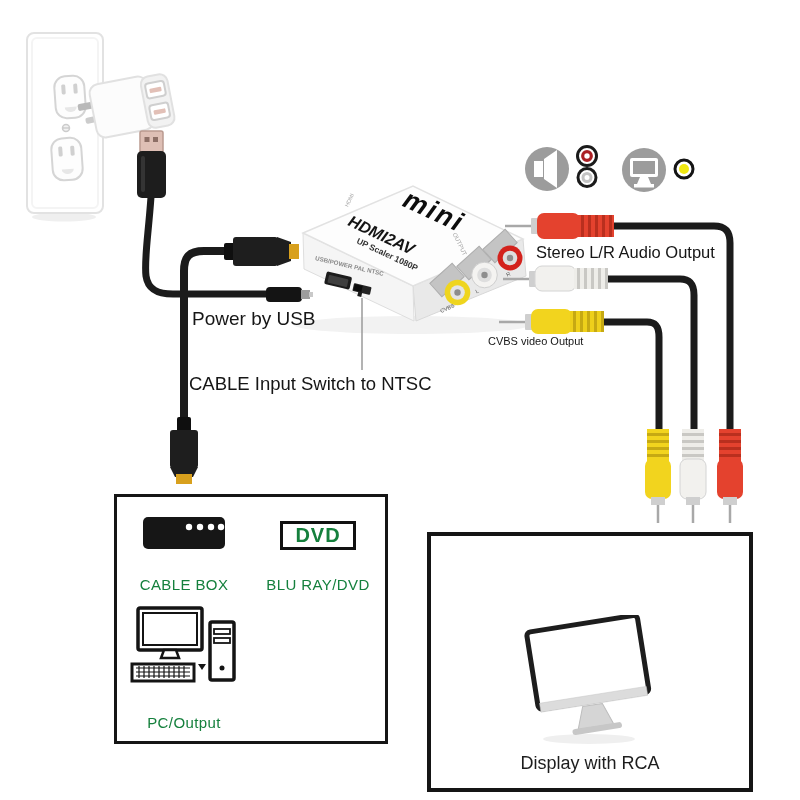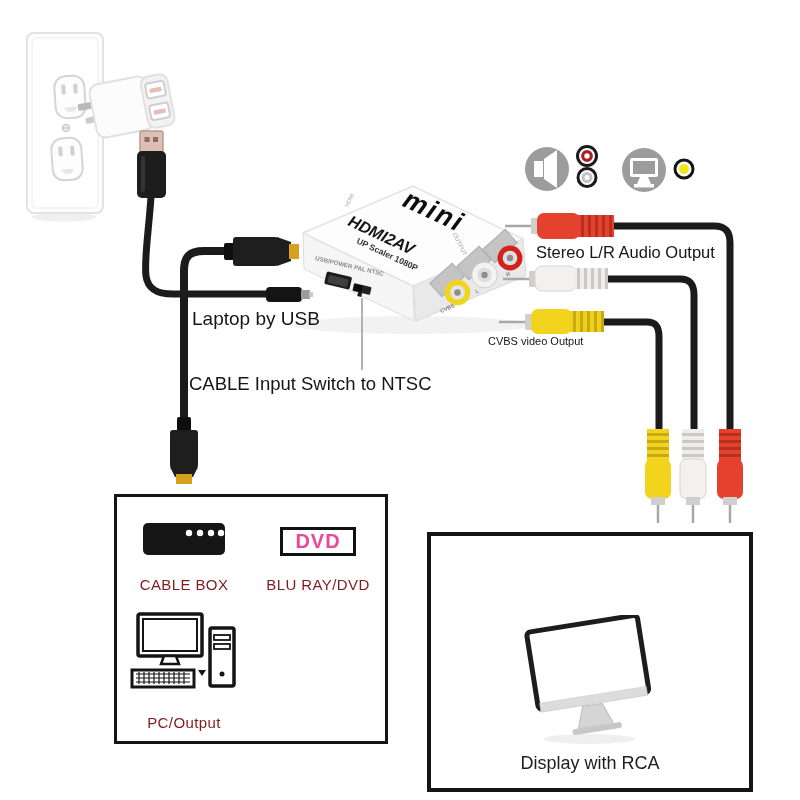--- a/index.html
+++ b/index.html
@@ -12,22 +12,22 @@
   .callout{position:absolute;color:#161616;white-space:nowrap;}
   #lbl-power {left:192px;top:308px;font-size:19px;}
   #lbl-hdmi  {left:189px;top:373px;font-size:18.5px;}
   #lbl-switch{left:301px;top:373px;font-size:18.5px;}
   #lbl-stereo{left:524px;top:243px;font-size:16.5px;margin-left:12px;}
   #lbl-cvbs  {left:488px;top:335px;font-size:11px;}
   .panel{position:absolute;background:#fff;border:3px solid #151515;box-sizing:border-box;}
   #panel-sources{left:114px;top:494px;width:274px;height:250px;
     display:grid;grid-template-columns:1fr 1fr;grid-template-rows:106px 1fr;}
   #panel-sources .cell{display:flex;flex-direction:column;align-items:center;justify-content:flex-end;padding-bottom:10px;}
-  .src-label{font-size:15px;letter-spacing:.4px;margin-top:20px;color:#7f1d1d;}
-  .dvd-badge{border:3.5px solid #111;padding:0px 12px;font-size:20px;font-weight:bold;letter-spacing:1px;color:#ec4899;}
+  .src-label{font-size:15px;letter-spacing:.4px;margin-top:26px;color:#15803d;}
+  .dvd-badge{border:3.5px solid #111;padding:0px 12px;font-size:20px;font-weight:bold;letter-spacing:1px;color:#15803d;}
   #panel-outputs{left:427px;top:532px;width:326px;height:260px;border-width:4px;
     display:flex;align-items:flex-end;justify-content:space-around;padding-bottom:14px;}
   #panel-outputs .cell{display:flex;flex-direction:column;align-items:center;}
   .out-label{font-size:18px;color:#1d1d1d;margin-top:6px;}
 </style>
 </head>
 <body>
 
 <div id="stage">
 
@@ -227,21 +227,21 @@
     <rect x="633" y="161" width="22" height="13" fill="#9c9c9c"></rect>
     <polygon points="640,177 648,177 651,184 637,184" fill="#ffffff"></polygon>
     <rect x="634" y="184" width="20" height="3.5" fill="#ffffff"></rect>
   </g>
   <g>
     <circle cx="684" cy="169" r="9" fill="#ffffff" stroke="#141414" stroke-width="3"></circle>
     <circle cx="684" cy="169" r="5" fill="#f0e812"></circle>
   </g>
 </svg>
 
-<div class="callout" id="lbl-power">Laptop by USB</div>
+<div class="callout" id="lbl-power">Power by USB</div>
 <div class="callout" id="lbl-hdmi">CABLE Input</div>
 <div class="callout" id="lbl-switch">Switch to NTSC</div>
 <div class="callout" id="lbl-stereo">Stereo L/R Audio Output</div>
 <div class="callout" id="lbl-cvbs">CVBS video Output</div>
 
 <div class="panel" id="panel-sources">
   <div class="cell">
     <svg width="84" height="34">
       <rect x="1" y="1" width="82" height="32" rx="5" fill="#161616"></rect>
       <circle cx="47" cy="11" r="3.2" fill="#ffffff"></circle>

